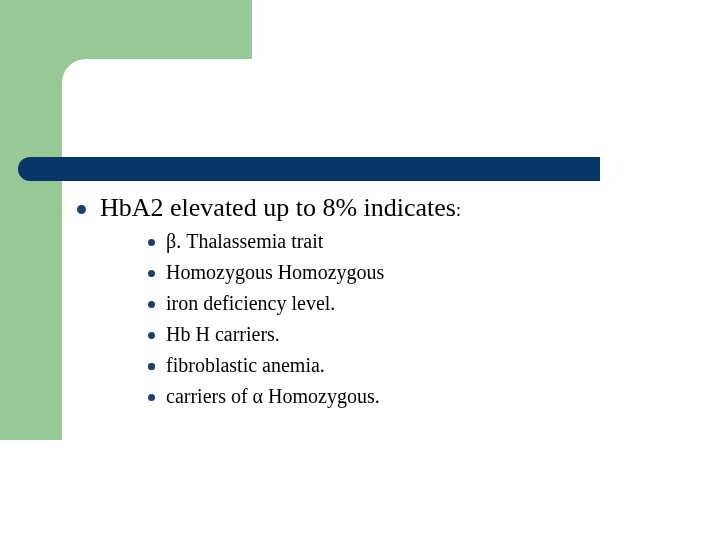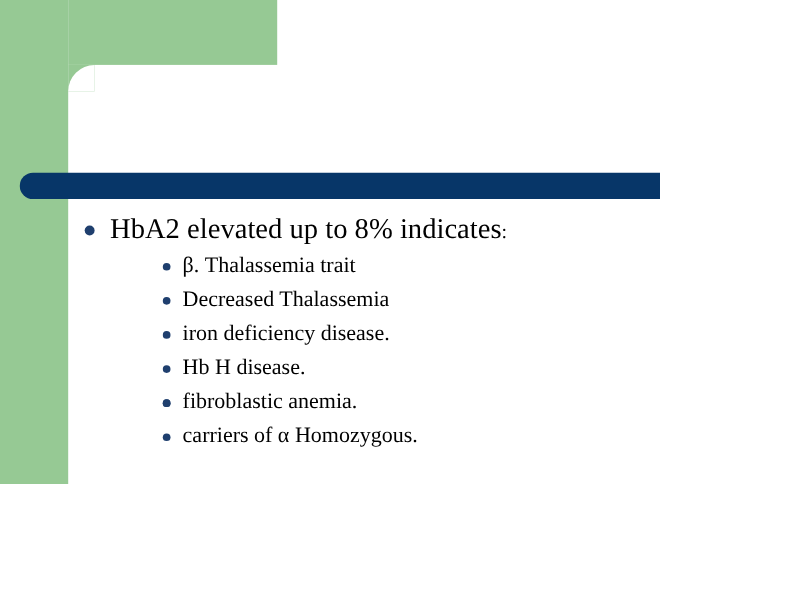--- a/index.html
+++ b/index.html
@@ -158,33 +158,33 @@
         <span class="txt">HbA2 elevated up to 8% indicates</span><span class="tail">:</span>
       </li>
 
       <ul class="level2 sub-block-a">
         <li class="l2">
           <span class="bullet"></span>
           <span>β. Thalassemia trait</span>
         </li>
         <li class="l2">
           <span class="bullet"></span>
-          <span>Decreased Thalassemia</span>
+          <span>Homozygous Homozygous</span>
         </li>
       </ul>
 
 
       <ul class="level2 sub-block-b">
         <li class="l2">
           <span class="bullet"></span>
-          <span>iron deficiency disease.</span>
-        </li>
-        <li class="l2">
-          <span class="bullet"></span>
-          <span>Hb H disease.</span>
+          <span>iron deficiency level.</span>
+        </li>
+        <li class="l2">
+          <span class="bullet"></span>
+          <span>Hb H carriers.</span>
         </li>
         <li class="l2">
           <span class="bullet"></span>
         </li>
         <li class="l2">
           <span class="bullet"></span>
           <span>fibroblastic anemia.</span>
         </li>
         <li class="l2">
           <span class="bullet"></span>

